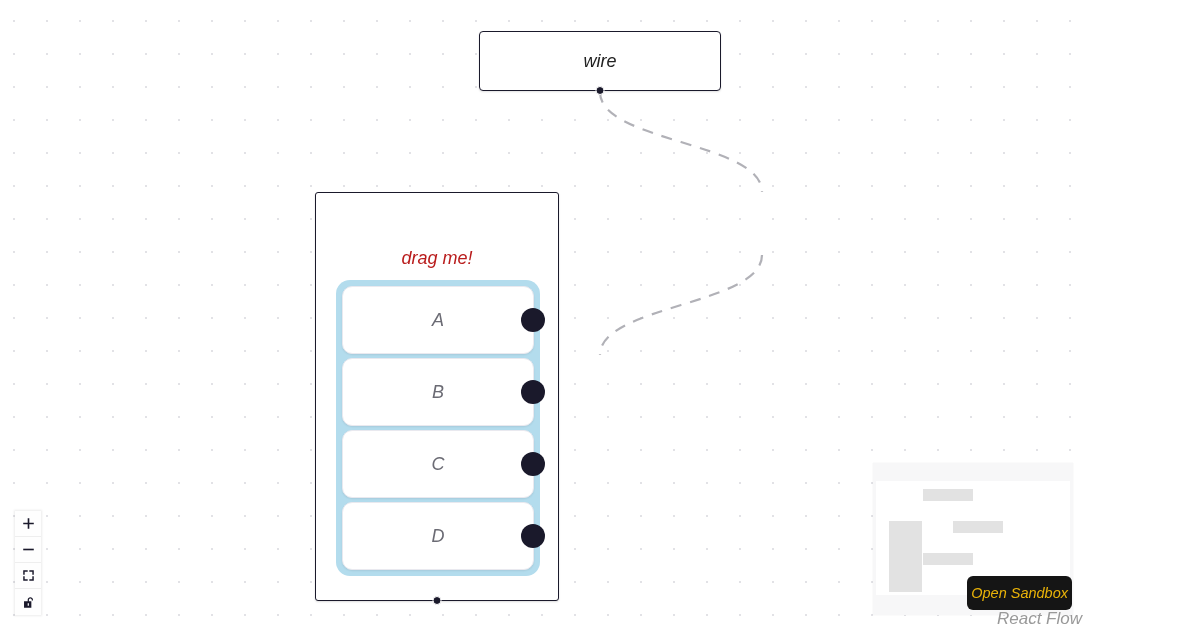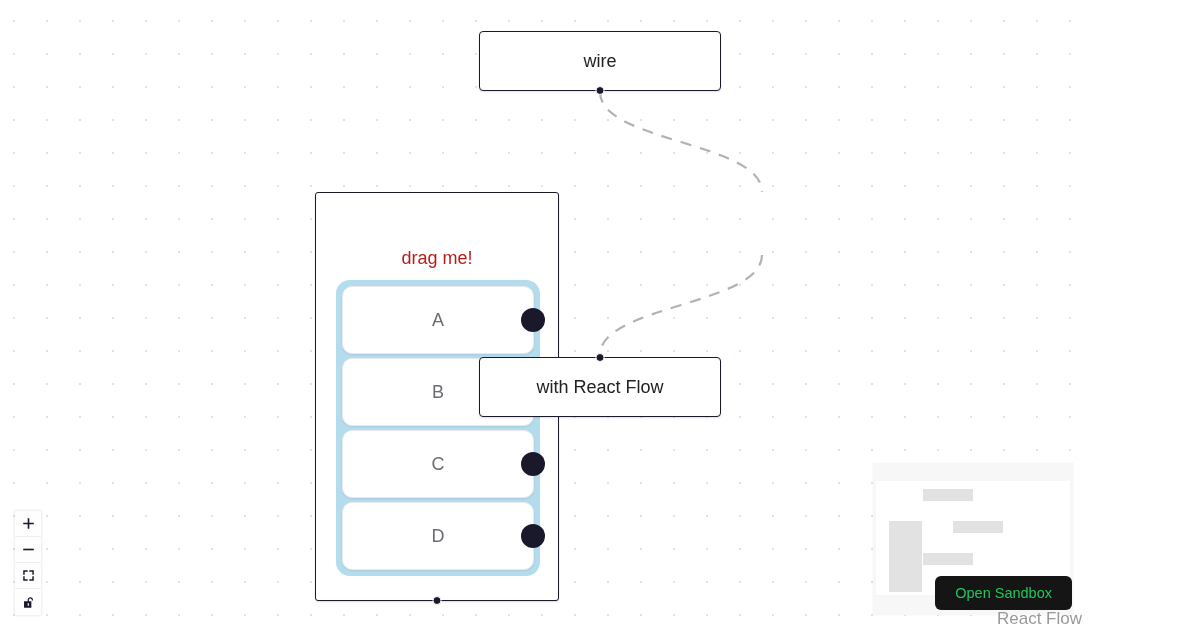--- a/index.html
+++ b/index.html
@@ -15,20 +15,21 @@
   #flow-canvas {
     position: relative;
     width: 1088px;
     height: 630px;
     background-color: #ffffff;
     background-image:
       radial-gradient(circle at 1px 1px, #e2e2e6 1px, transparent 1.3px);
     background-size: 33px 33px;
     background-position: 13px 20px;
     overflow: hidden;
+    font-style: italic;
   }
 
   
   #edges-layer {
     position: absolute;
     left: 0; top: 0;
     width: 1200px;
     height: 630px;
     pointer-events: none;
     z-index: 1;
@@ -186,23 +187,23 @@
     position: absolute;
     background: #e2e2e2;
   }
 
   
   #open-sandbox {
     position: absolute;
     right: 16px;
     bottom: 20px;
     background: #151515;
-    color: #22c55e;
+    color: #eab308;
     font-size: 14.5px;
-    padding: 9px 20px;
+    padding: 9px 4px;
     border-radius: 6px;
     z-index: 20;
     cursor: pointer;
     white-space: nowrap;
   }
 
   
   #attribution {
     position: absolute;
     right: 6px;
@@ -222,24 +223,20 @@
     <path d="M 600,92 C 600,142 762,142 762,192" fill="none" stroke="#b1b1b7" stroke-width="2.2" stroke-dasharray="11 9" stroke-linecap="butt"></path>
     <path d="M 762,255 C 762,305 600,305 600,355" fill="none" stroke="#b1b1b7" stroke-width="2.2" stroke-dasharray="11 9" stroke-linecap="butt"></path>
   </svg>
 
   <div class="rf-node" id="node-wire">
     <span class="rf-node-label">wire</span>
     <span class="handle h-bottom"></span>
   </div>
 
 
-  <div class="rf-node" id="node-with-react-flow">
-    <span class="rf-node-label">with React Flow</span>
-    <span class="handle h-top"></span>
-  </div>
 
   <div class="rf-node" id="node-group">
     <div id="group-title">
       <div>drag me!</div>
       <div>-100px 100px</div>
     </div>
 
     <div id="group-inner">
       <div class="sub-node">
         <span>A</span>

